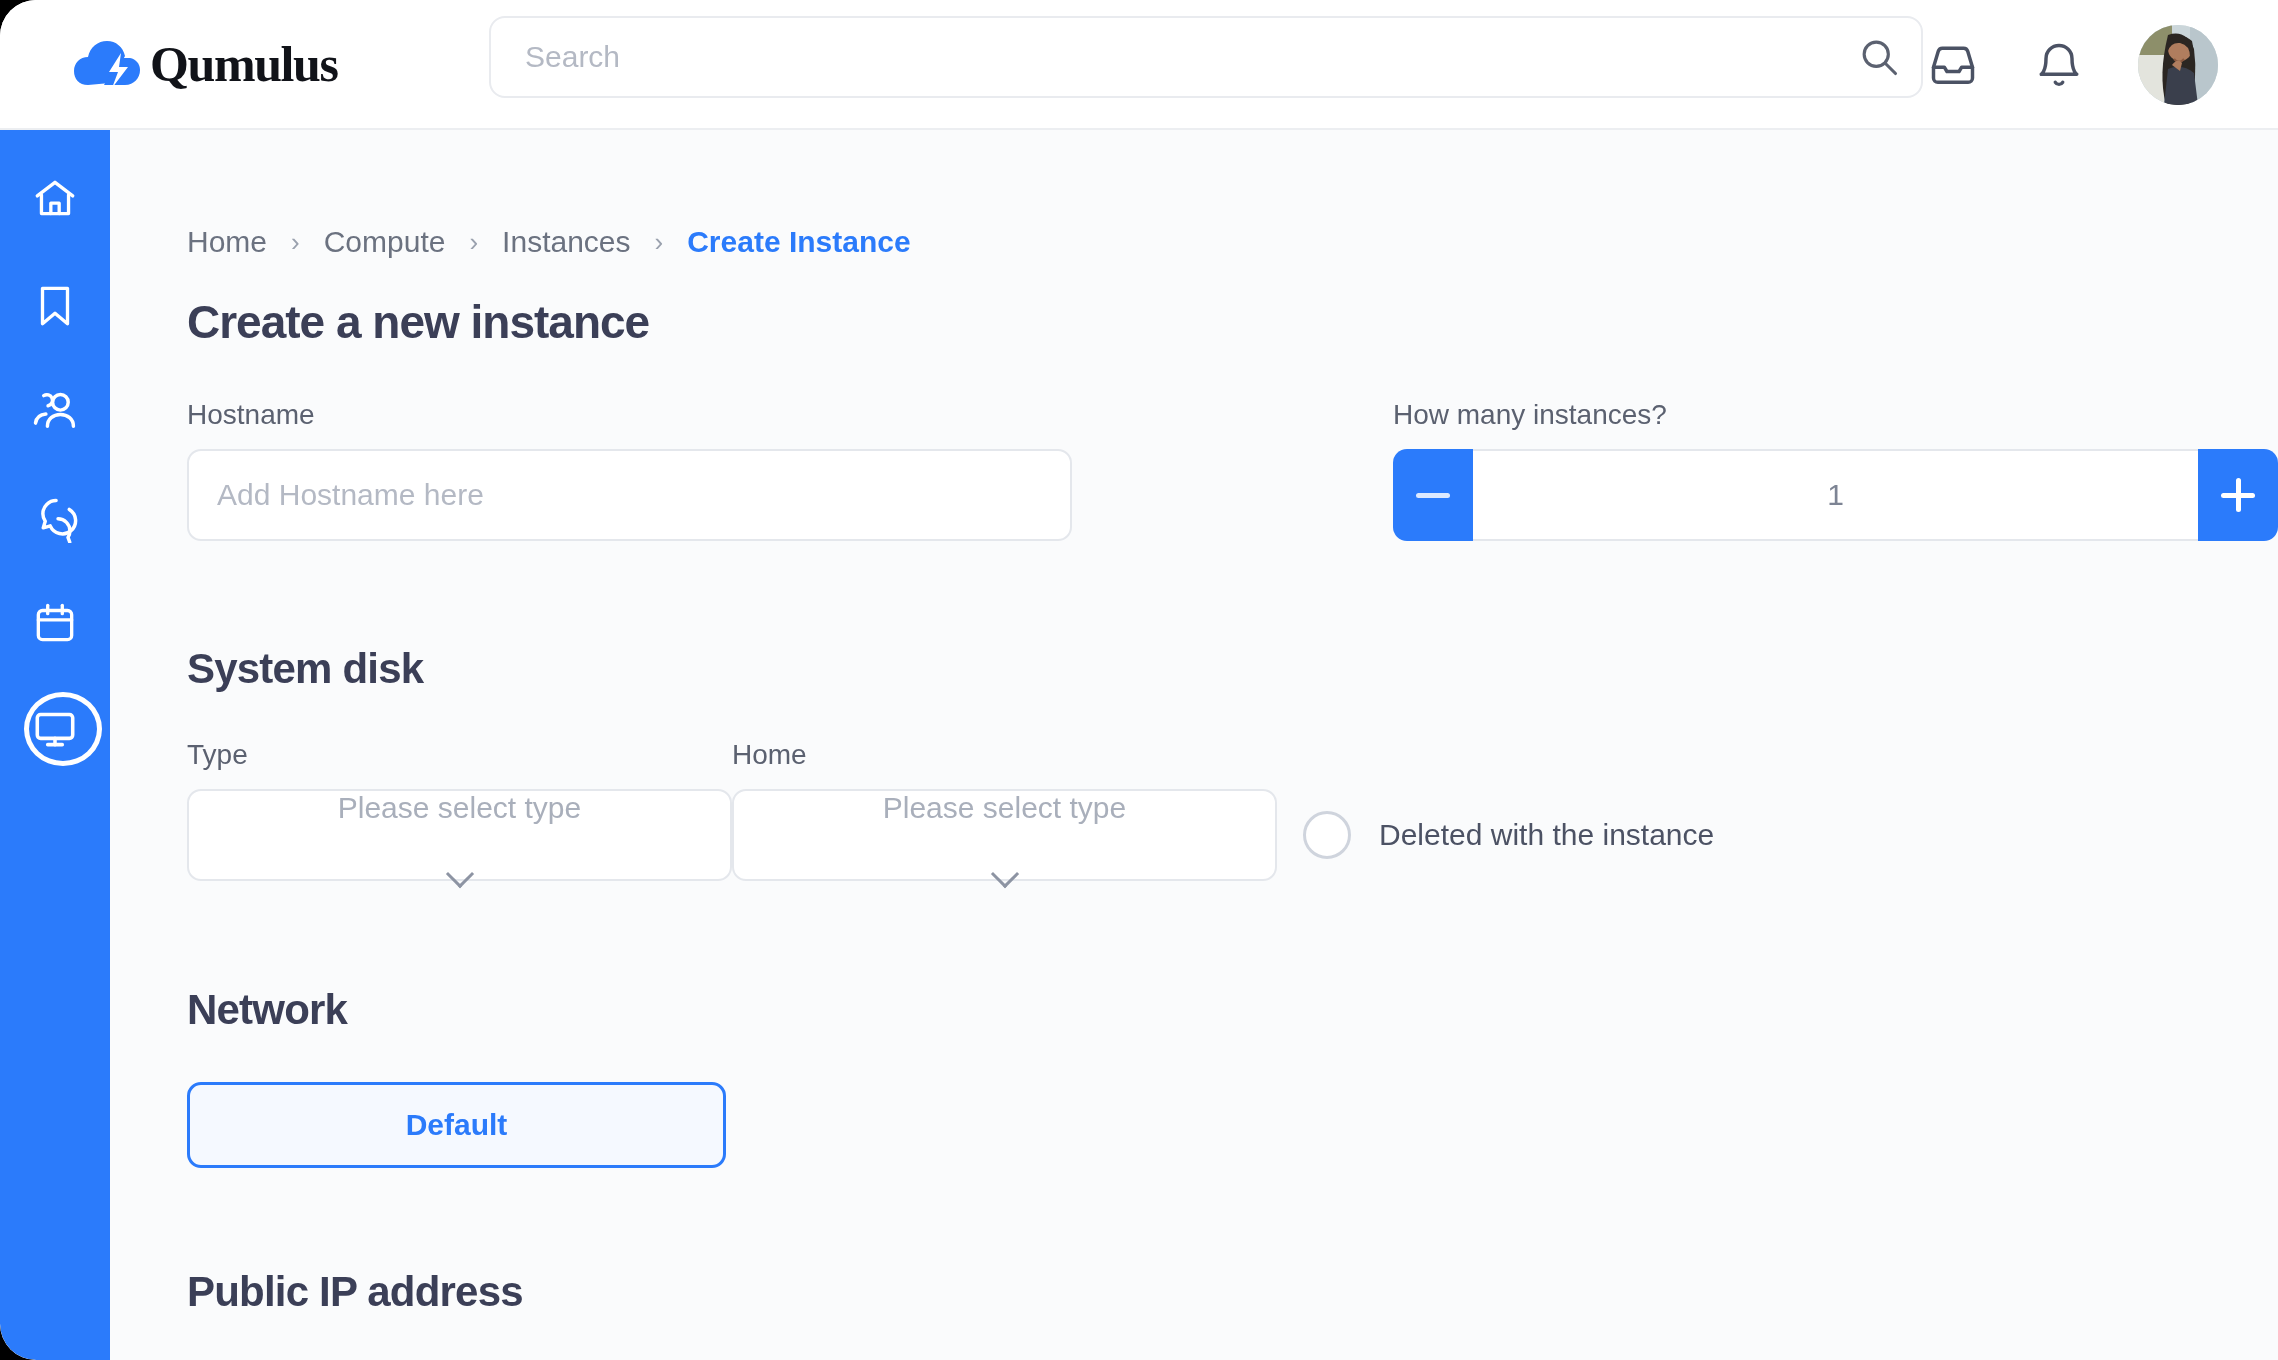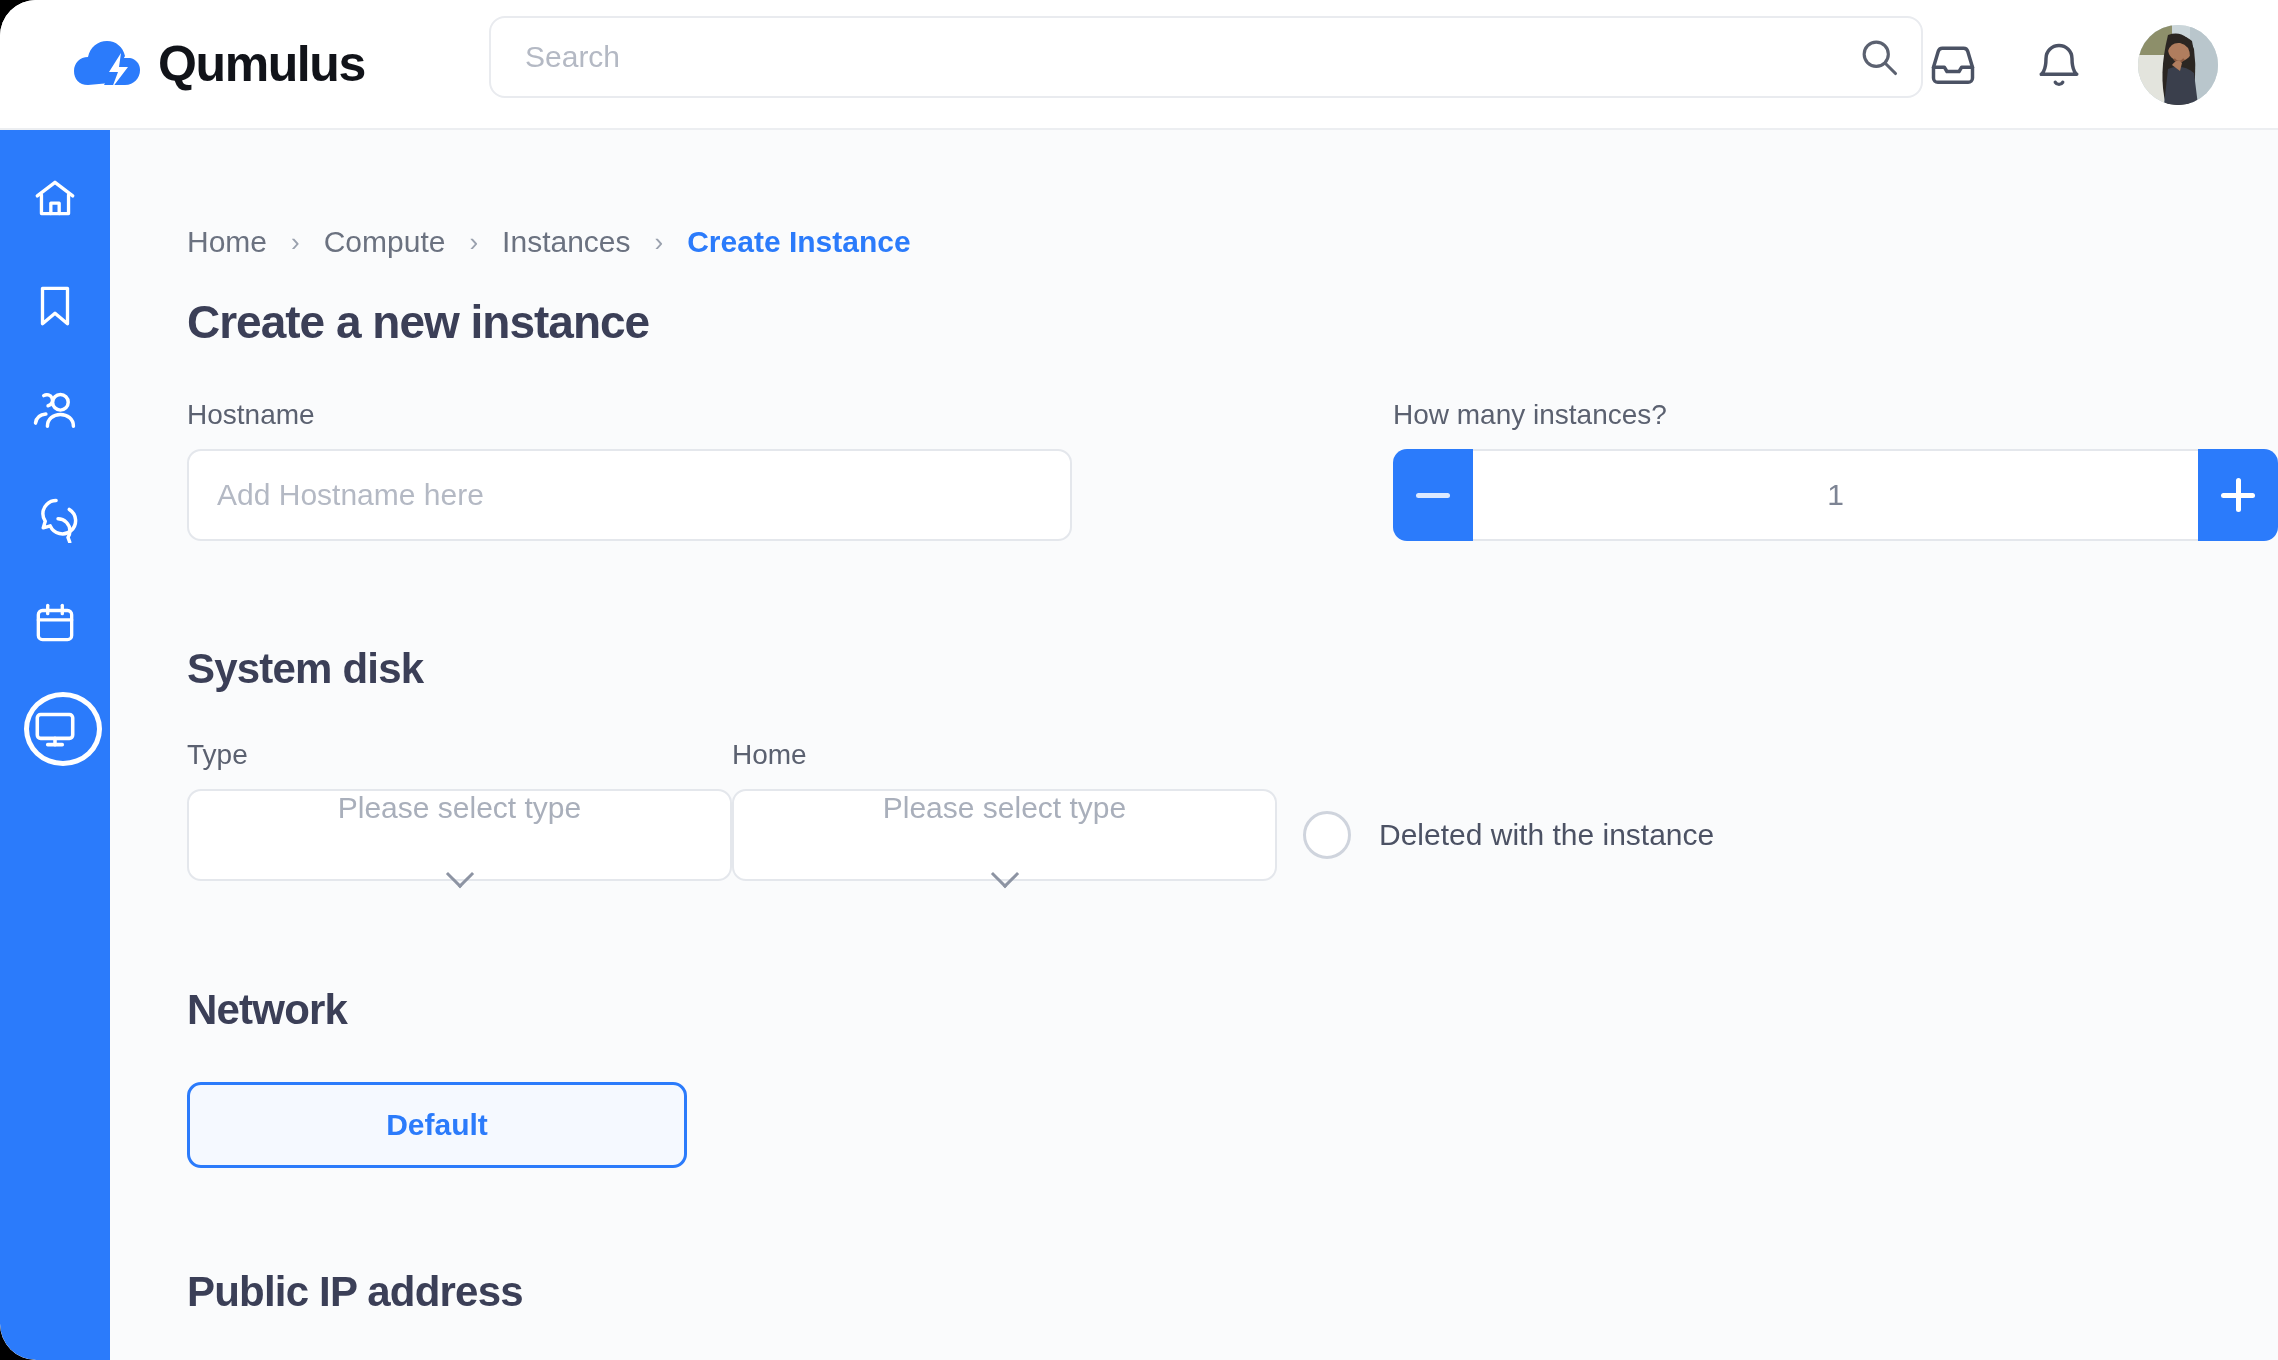--- a/index.html
+++ b/index.html
@@ -31,22 +31,23 @@
     height: 130px;
     background: #ffffff;
     border-bottom: 2px solid #eceef1;
     display: flex;
     align-items: center;
   }
 
   .logo-block {
     display: flex;
     align-items: center;
-    gap: 18px;
+    gap: 10px;
     margin-left: 74px;
+    font-family: Liberation Serif, serif;
   }
   .logo-mark { width: 66px; height: 50px; display: block; }
   .logo-text {
     font-size: 50px;
     font-weight: 700;
     letter-spacing: -1.4px;
     color: #111319;
     line-height: 1;
     white-space: nowrap;
   }
@@ -313,21 +314,21 @@
     border-radius: 50%;
     background: #ffffff;
     flex: none;
   }
   .radio-label { font-size: 30px; color: #4c5264; white-space: nowrap; }
 
   
   .sect-network { margin-top: 105px; }
   .choice-row { margin-top: 48px; display: flex; gap: 40px; }
   .choice-btn {
-    width: 500px;
+    width: 539px;
     height: 86px;
     border-radius: 14px;
     font-family: "Liberation Sans", sans-serif;
     font-size: 30px;
     font-weight: 700;
     cursor: pointer;
     display: flex;
     align-items: center;
     justify-content: center;
     text-align: center;

